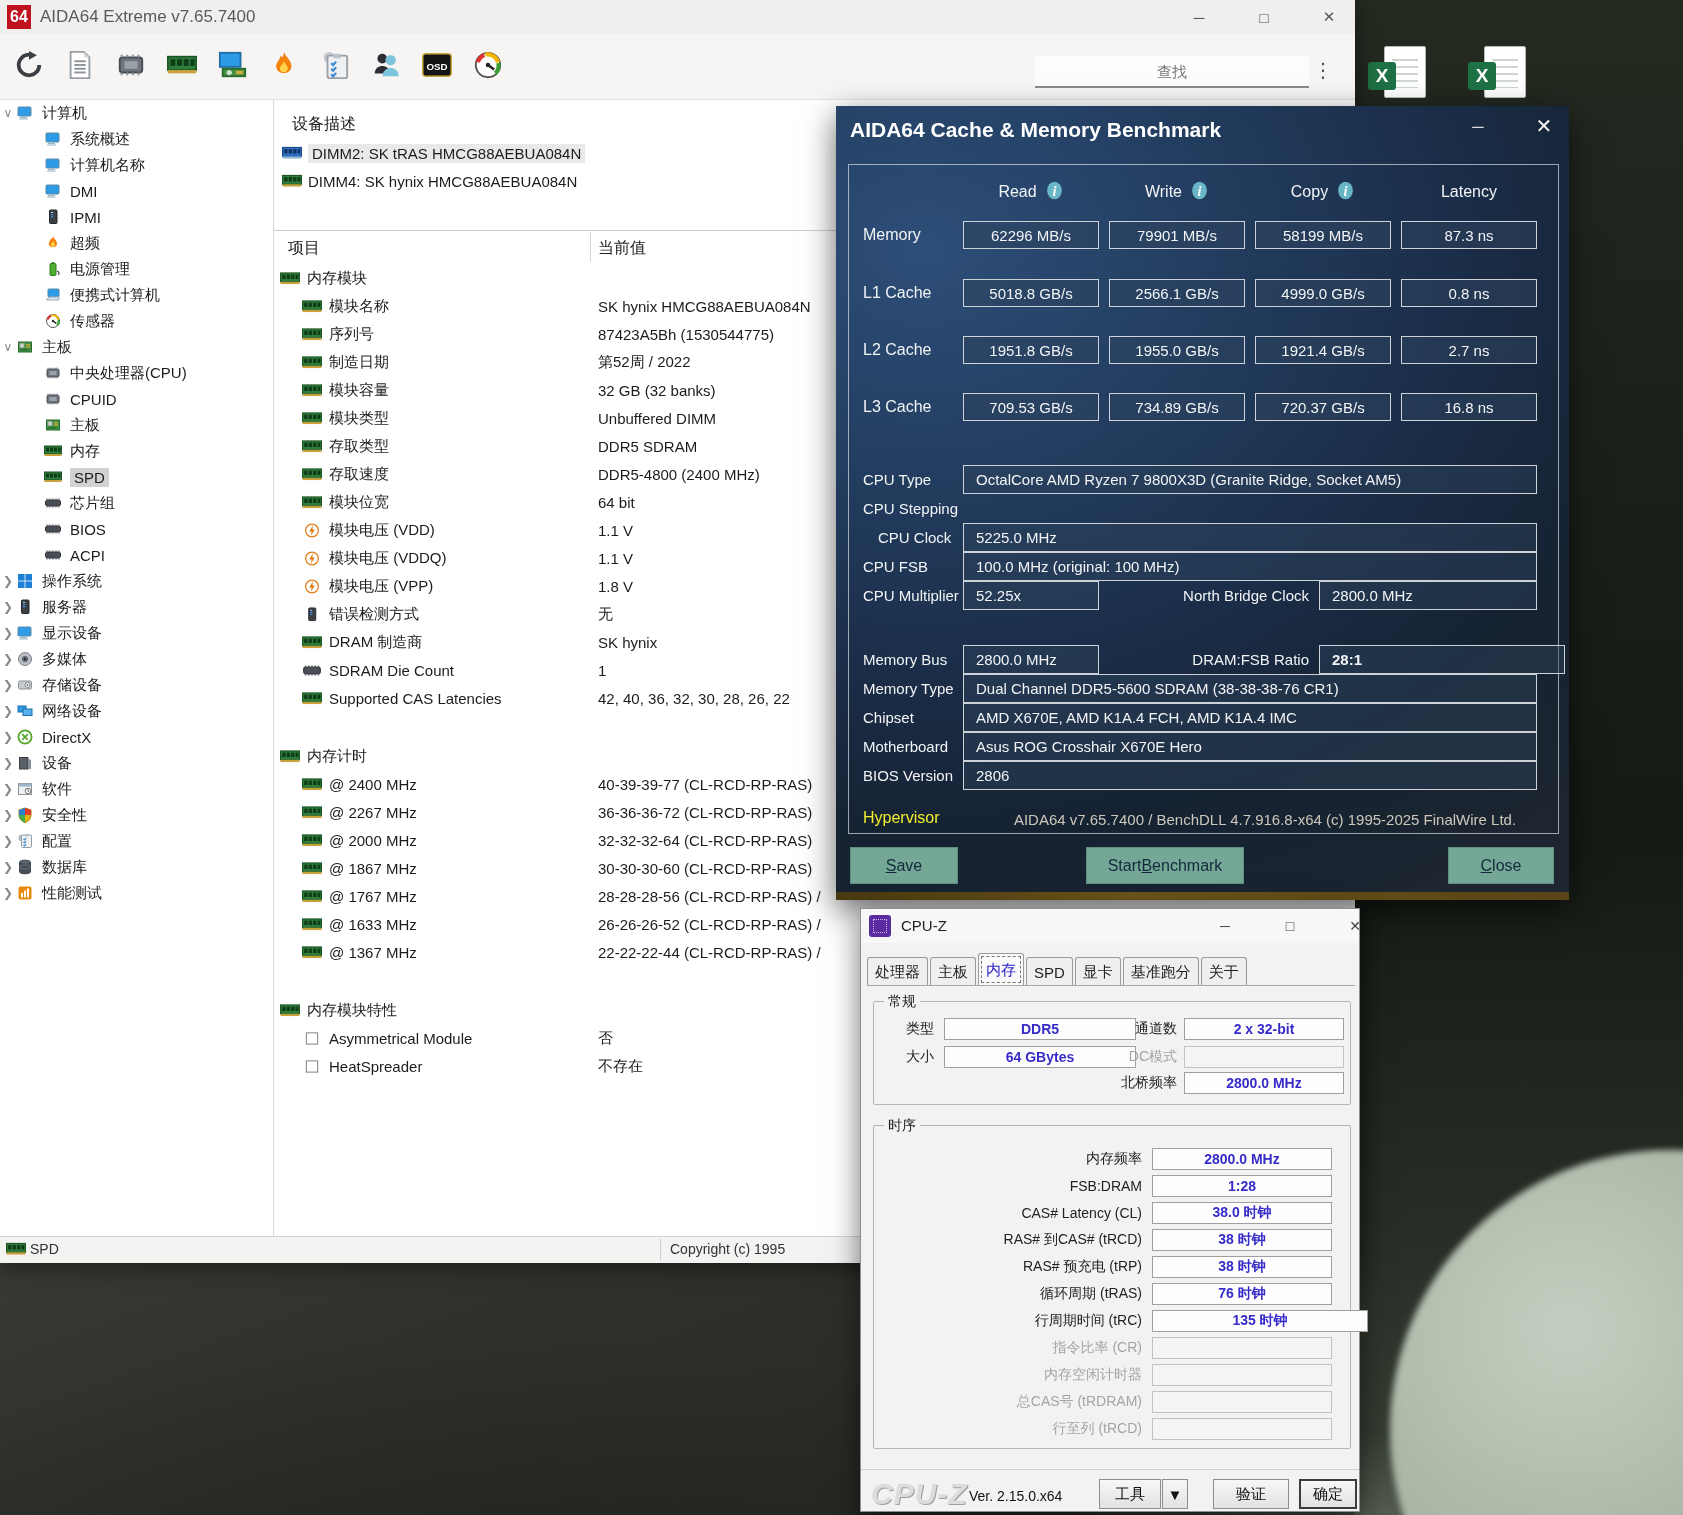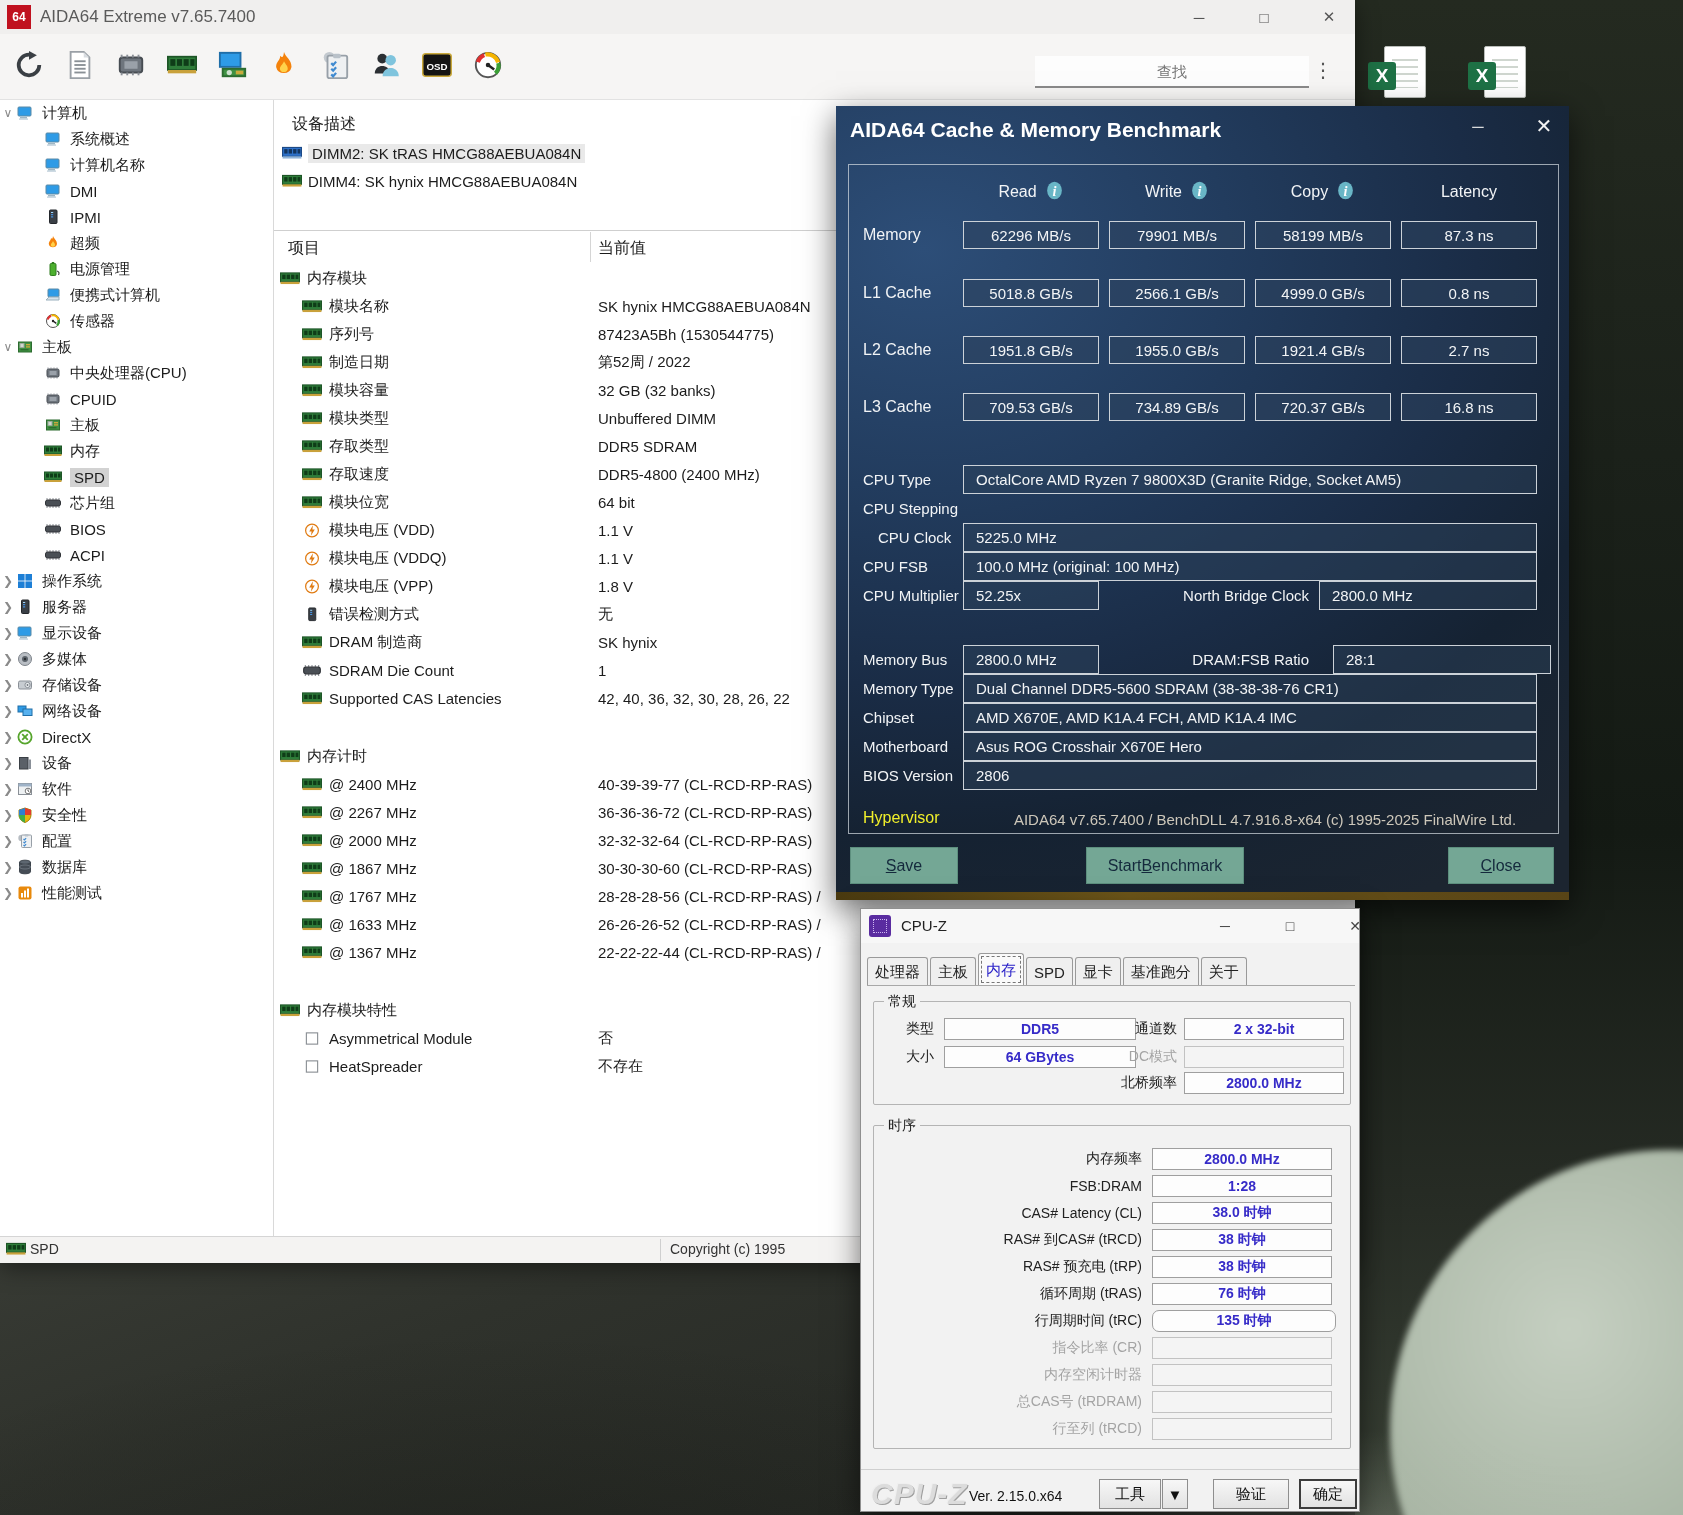--- a/index.html
+++ b/index.html
@@ -21,21 +21,21 @@
   .xl-page{position:absolute;left:16px;top:0;width:40px;height:50px;background:#fff;border:1px solid #b9bdb9;border-radius:2px;}
   .xl-lines{position:absolute;left:24px;top:8px;width:26px;height:34px;
     background:repeating-linear-gradient(#fff 0 5px,#cfd6cf 5px 7px);}
   .xl-x{position:absolute;left:0;top:16px;width:28px;height:28px;background:#1e7145;border-radius:3px;
     color:#fff;font-weight:bold;font-size:19px;display:flex;align-items:center;justify-content:center;}
   
   .aida{position:absolute;left:0;top:0;width:1355px;height:1262px;background:#fff;
     box-shadow:0 6px 22px rgba(0,0,0,.45);}
   .aida-titlebar{position:absolute;left:0;top:0;width:100%;height:34px;background:#f0efee;}
   .aida-logo{position:absolute;left:7px;top:5px;width:24px;height:24px;background:#c0111f;color:#fff;
-    font-weight:bold;font-size:12px;display:flex;align-items:center;justify-content:center;}
+    font-weight:bold;font-size:16px;display:flex;align-items:center;justify-content:center;}
   .aida-title{position:absolute;left:40px;top:7px;font-size:17px;color:#5a5a5a;}
   .winbtn{position:absolute;top:4px;width:42px;height:26px;color:#555;font-size:15px;
     display:flex;align-items:center;justify-content:center;}
   .aida-toolbar{position:absolute;left:0;top:34px;width:100%;height:66px;background:#f6f5f4;
     border-bottom:1px solid #e2e2e2;display:flex;align-items:center;gap:17px;padding-left:12px;box-sizing:border-box;}
   .tbicon{width:34px;height:34px;display:flex;align-items:center;justify-content:center;}
   .tbicon svg{width:30px;height:30px;}
   .searchbox{position:absolute;left:1035px;top:56px;width:270px;height:28px;background:#fdfdfd;
     border:none;border-bottom:2px solid #8a8a8a;font-size:15px;color:#333;text-align:center;
     font-family:inherit;}
@@ -1185,21 +1185,21 @@
       <div class="ival" style="left: 114px; top: 358px; width: 574px;">5225.0 MHz</div>
       <div class="ilabel" style="left: 14px; top: 387px;">CPU FSB</div>
       <div class="ival" style="left: 114px; top: 387px; width: 574px;">100.0 MHz  (original: 100 MHz)</div>
       <div class="ilabel" style="left: 14px; top: 416px;">CPU Multiplier</div>
       <div class="ival" style="left: 114px; top: 416px; width: 136px;">52.25x</div>
       <div class="ilabel r" style="left: 270px; top: 416px; width: 190px;">North Bridge Clock</div>
       <div class="ival" style="left: 470px; top: 416px; width: 218px;">2800.0 MHz</div>
       <div class="ilabel" style="left: 14px; top: 480px;">Memory Bus</div>
       <div class="ival" style="left: 114px; top: 480px; width: 136px;">2800.0 MHz</div>
       <div class="ilabel r" style="left: 270px; top: 480px; width: 190px;">DRAM:FSB Ratio</div>
-      <div class="ival" style="left: 484px; top: 480px; width: 218px;">28:1</div>
+      <div class="ival" style="left: 470px; top: 480px; width: 246px; font-weight: bold;">28:1</div>
       <div class="ilabel" style="left: 14px; top: 509px;">Memory Type</div>
       <div class="ival" style="left: 114px; top: 509px; width: 574px;">Dual Channel DDR5-5600 SDRAM  (38-38-38-76 CR1)</div>
       <div class="ilabel" style="left: 14px; top: 538px;">Chipset</div>
       <div class="ival" style="left: 114px; top: 538px; width: 574px;">AMD X670E, AMD K1A.4 FCH, AMD K1A.4 IMC</div>
       <div class="ilabel" style="left: 14px; top: 567px;">Motherboard</div>
       <div class="ival" style="left: 114px; top: 567px; width: 574px;">Asus ROG Crosshair X670E Hero</div>
       <div class="ilabel" style="left: 14px; top: 596px;">BIOS Version</div>
       <div class="ival" style="left: 114px; top: 596px; width: 574px;">2806</div>
     </div>
   <div id="bench-buttons"></div>
@@ -1252,21 +1252,21 @@
       <div class="czbox" style="left: 278px; top: 49px; width: 180px;">1:28</div>
       <div class="czlabel" style="left: 8px; top: 76px; width: 260px;">CAS# Latency (CL)</div>
       <div class="czbox" style="left: 278px; top: 76px; width: 180px;">38.0 时钟</div>
       <div class="czlabel" style="left: 8px; top: 103px; width: 260px;">RAS# 到CAS# (tRCD)</div>
       <div class="czbox" style="left: 278px; top: 103px; width: 180px;">38 时钟</div>
       <div class="czlabel" style="left: 8px; top: 130px; width: 260px;">RAS# 预充电 (tRP)</div>
       <div class="czbox" style="left: 278px; top: 130px; width: 180px;">38 时钟</div>
       <div class="czlabel" style="left: 8px; top: 157px; width: 260px;">循环周期 (tRAS)</div>
       <div class="czbox" style="left: 278px; top: 157px; width: 180px;">76 时钟</div>
       <div class="czlabel" style="left: 8px; top: 184px; width: 260px;">行周期时间 (tRC)</div>
-      <div class="czbox" style="left: 278px; top: 184px; width: 184px; border-radius: 7px;">135 时钟</div>
+      <div class="czbox" style="left: 278px; top: 184px; width: 216px;">135 时钟</div>
       <div class="czlabel dis" style="left: 8px; top: 211px; width: 260px;">指令比率 (CR)</div>
       <div class="czbox dis" style="left: 278px; top: 211px; width: 180px;"></div>
       <div class="czlabel dis" style="left: 8px; top: 238px; width: 260px;">内存空闲计时器</div>
       <div class="czbox dis" style="left: 278px; top: 238px; width: 180px;"></div>
       <div class="czlabel dis" style="left: 8px; top: 265px; width: 260px;">总CAS号 (tRDRAM)</div>
       <div class="czbox dis" style="left: 278px; top: 265px; width: 180px;"></div>
       <div class="czlabel dis" style="left: 8px; top: 292px; width: 260px;">行至列 (tRCD)</div>
       <div class="czbox dis" style="left: 278px; top: 292px; width: 180px;"></div>
     </div>
 

